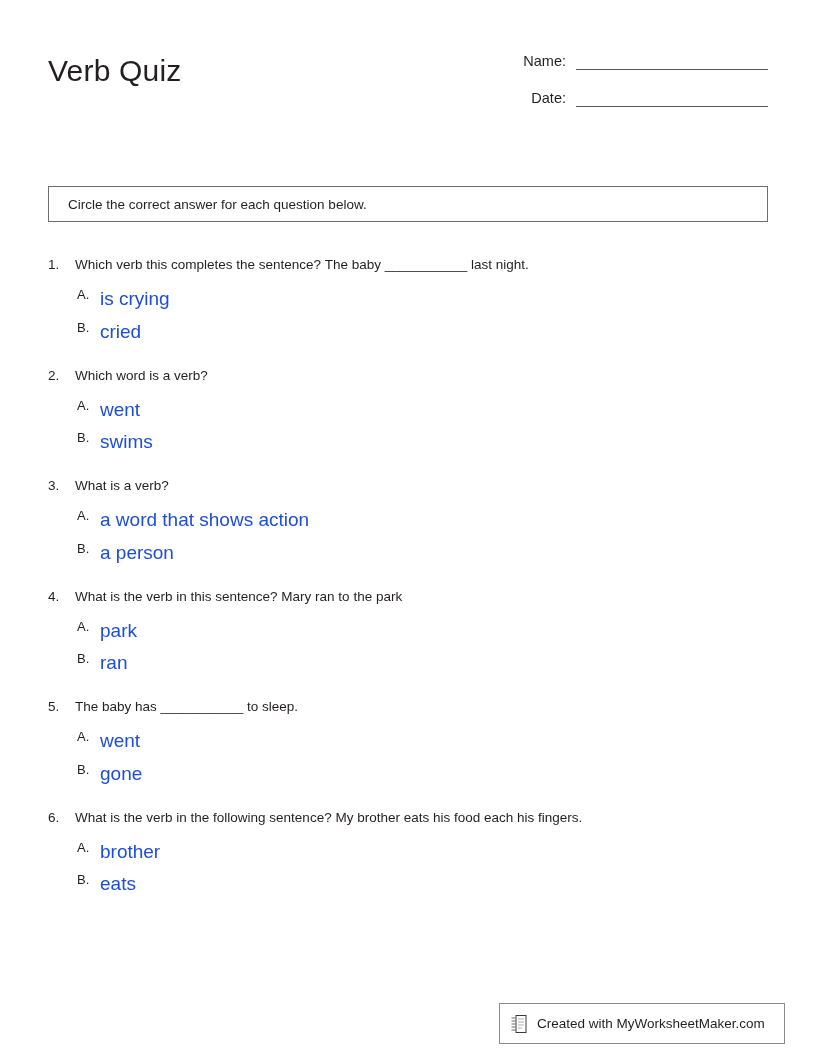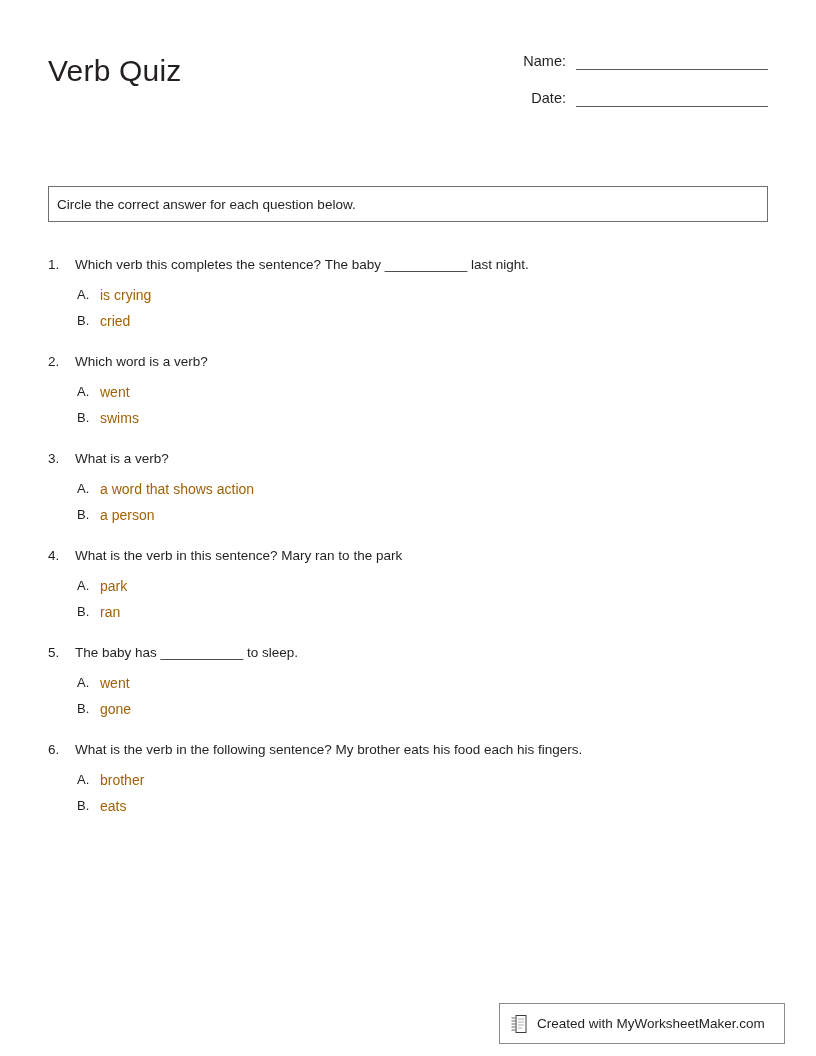--- a/index.html
+++ b/index.html
@@ -63,21 +63,21 @@
     height: 15px;
   }
 
   
   .instruction-box {
     margin-top: 50px;
     border: 1px solid #6e6e6e;
     height: 36px;
     display: flex;
     align-items: center;
-    padding-left: 8px;
+    padding-left: 19px;
     box-sizing: border-box;
     width: 720px;
   }
   .instruction-text {
     font-size: 13.5px;
     color: #231f20;
   }
 
   
   .questions {
@@ -111,22 +111,22 @@
     margin-bottom: 7px;
   }
   .c-letter {
     width: 23px;
     flex: 0 0 23px;
     font-size: 13px;
     color: #231f20;
     line-height: 1.35;
   }
   .c-text {
-    font-size: 14px;
-    color: #a16207;
+    font-size: 19px;
+    color: #1d4ed8;
     line-height: 1.35;
   }
 
   
   .footer-badge {
     position: absolute;
     left: 499px;
     top: 1003px;
     width: 286px;
     height: 41px;

